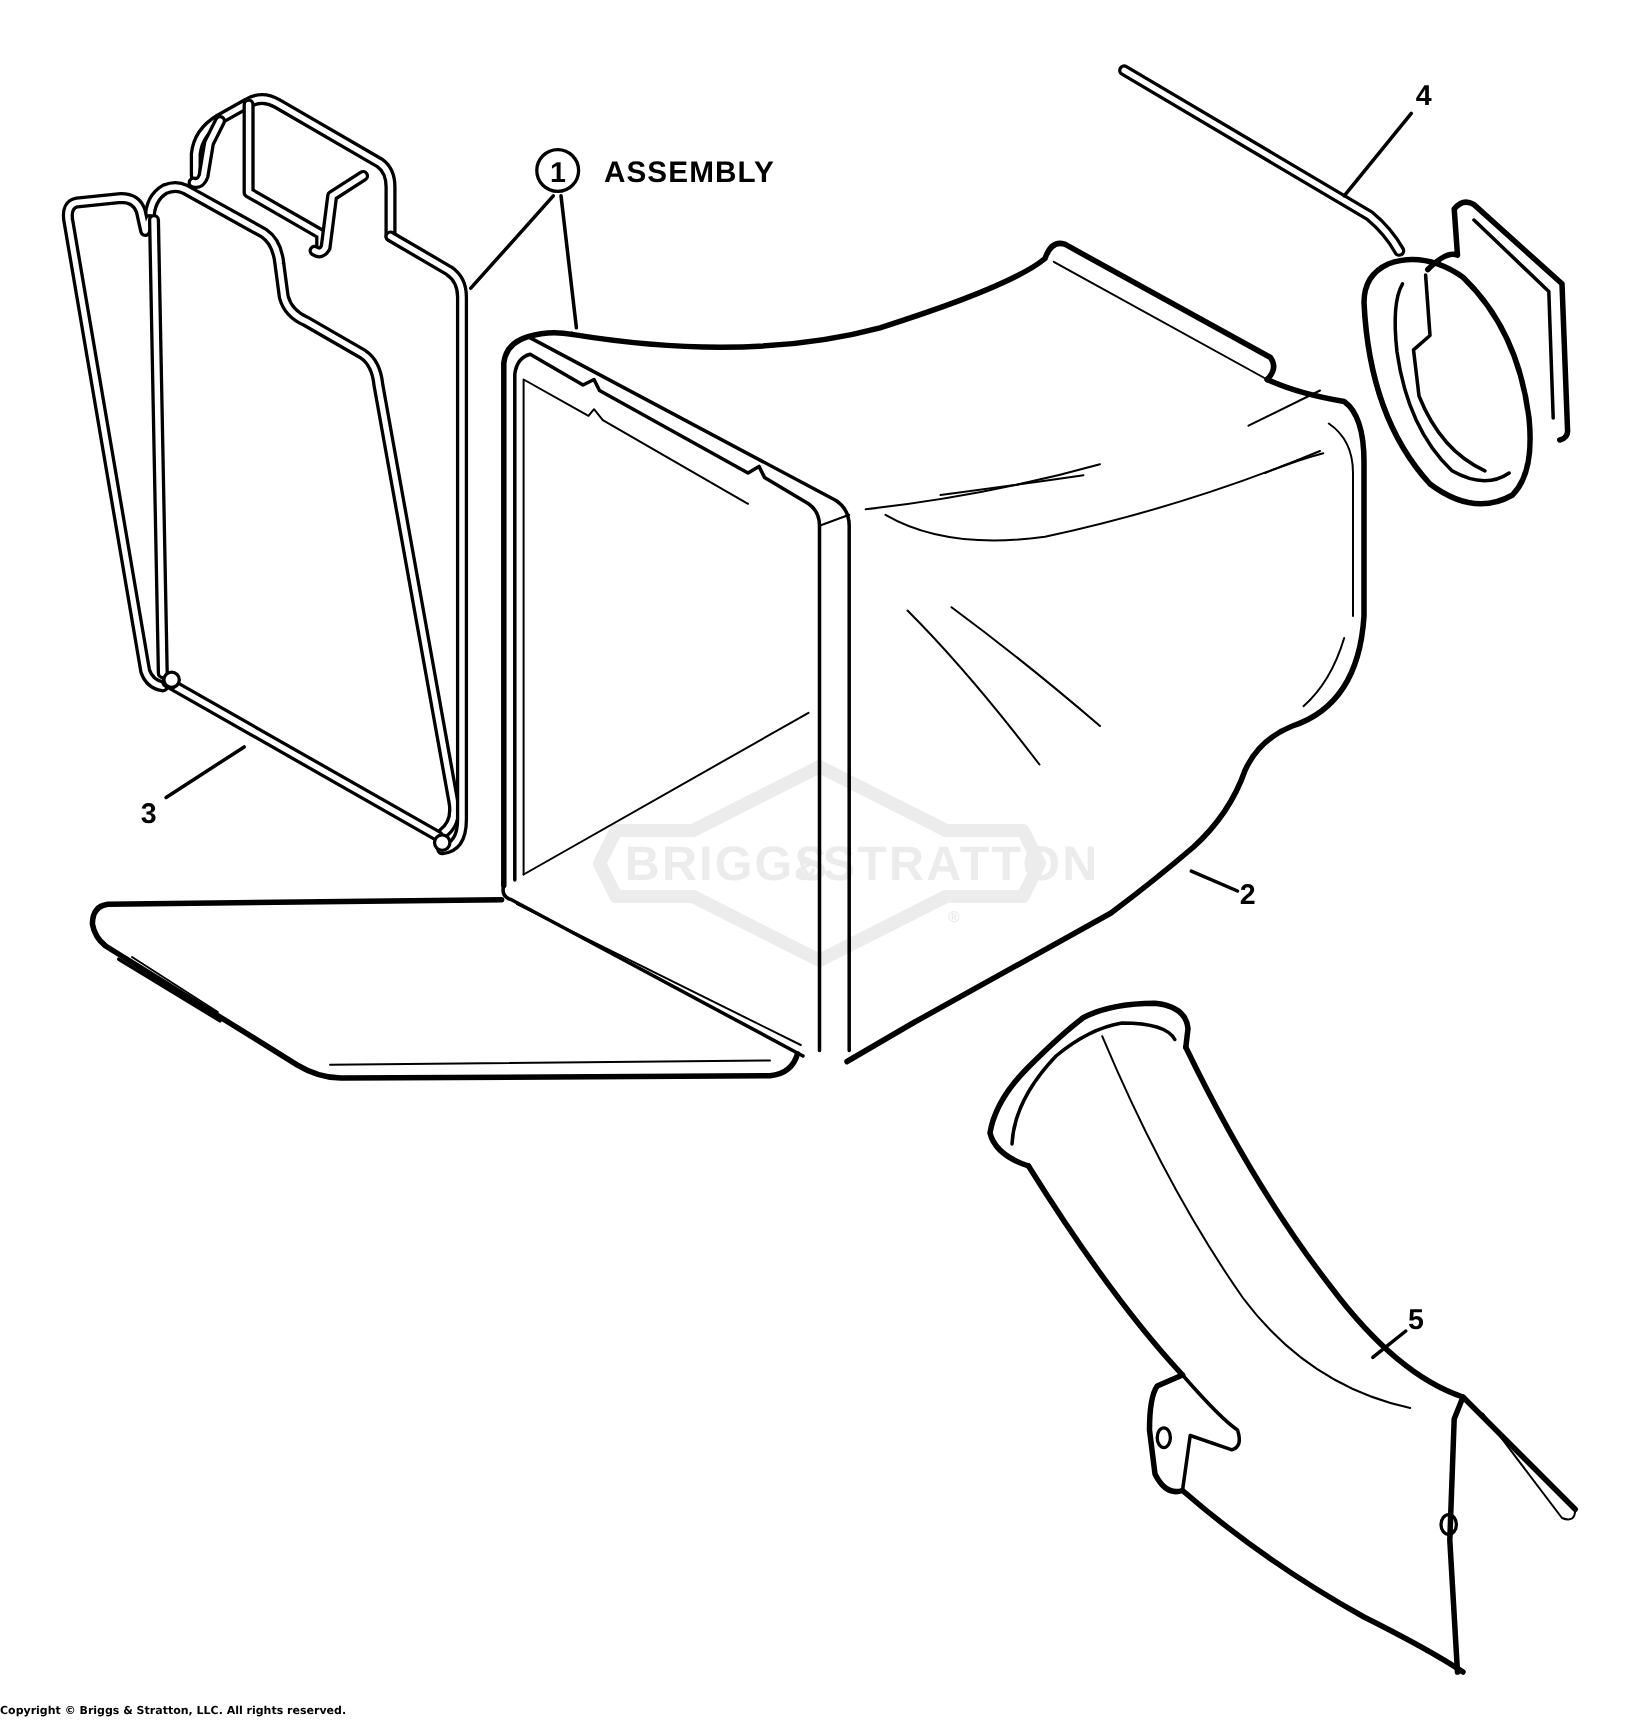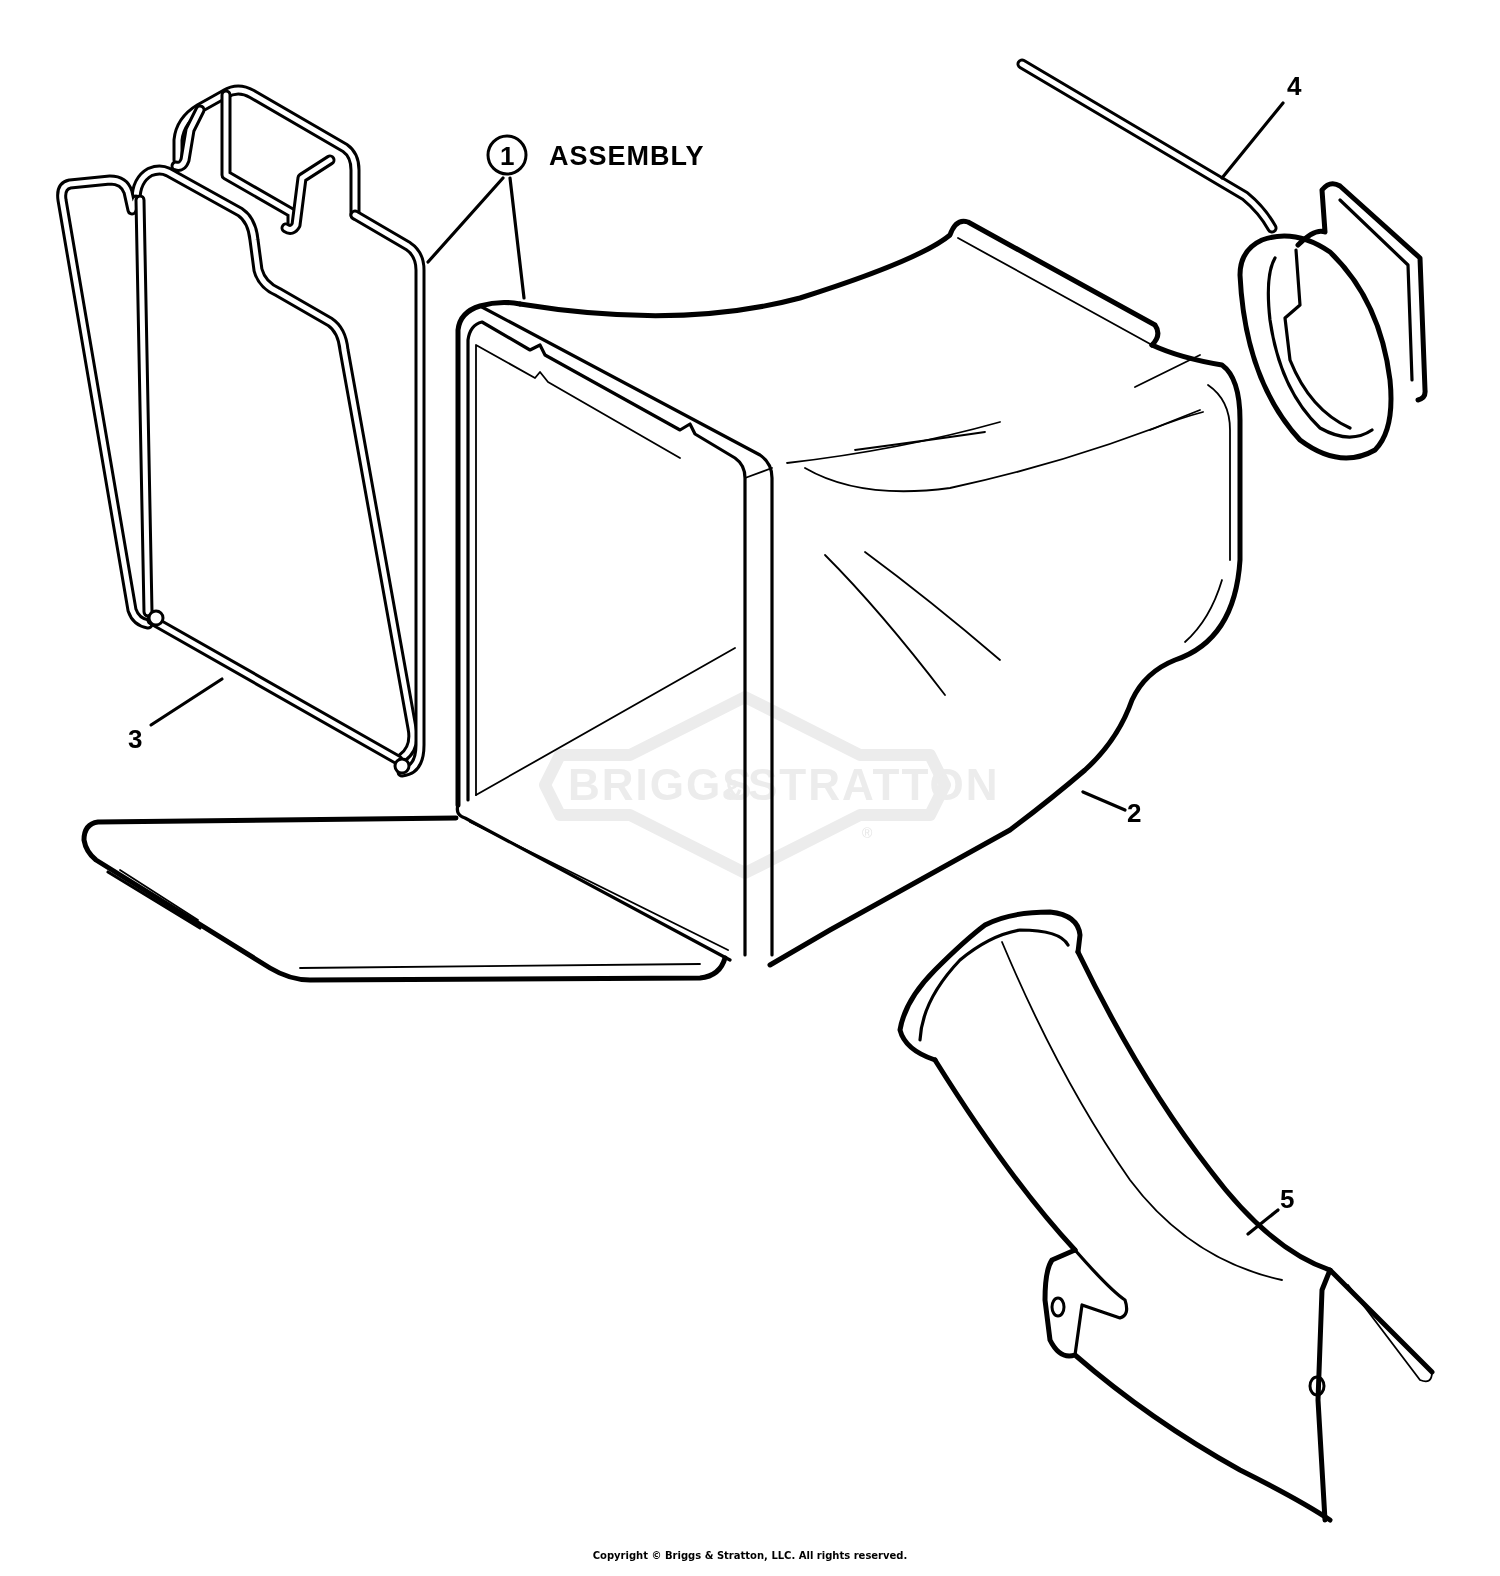--- a/index.html
+++ b/index.html
@@ -7,21 +7,21 @@
     #diagram { position: absolute; left: 0; top: 0; width: 1500px; height: 1576px; }
     .stroke { fill: none; stroke: #000; stroke-linecap: round; stroke-linejoin: round; }
     .thick { stroke-width: 5; }
     .med { stroke-width: 3.2; }
     .thin { stroke-width: 1.8; }
     .wire-out { fill: none; stroke: #000; stroke-width: 11; stroke-linecap: round; stroke-linejoin: round; }
     .wire-in { fill: none; stroke: #fff; stroke-width: 5; stroke-linecap: round; stroke-linejoin: round; }
     .callout-num { font-family: "Liberation Sans", sans-serif; font-weight: bold; font-size: 26px; fill: #000; }
     .assembly-label { font-family: "Liberation Sans", sans-serif; font-weight: bold; font-size: 27px; fill: #000; letter-spacing: 1px; }
     .watermark-text { font-family: "Liberation Sans", sans-serif; font-weight: bold; font-size: 44px; fill: #ececec; letter-spacing: 2px; }
-    .copyright { position: absolute; left: 0; width: 1500px; top: 1550px; text-align: center; font-family: "DejaVu Sans", sans-serif; font-weight: bold; font-size: 10px; color: #000; }
+    .copyright { position: absolute; left: 0; width: 1500px; top: 1550px; font-family: "DejaVu Sans", sans-serif; font-weight: bold; font-size: 10px; color: #000; }
   </style>
 </head>
 <body>
 
 <svg id="diagram" viewBox="0 0 1500 1576" xmlns="http://www.w3.org/2000/svg">
 
   <g>
     <polygon points="745,697 860,755 930,755 945,785 930,815 860,815 745,873 630,815 560,815 545,785 560,755 630,755" fill="none" stroke="#ececec" stroke-width="12" stroke-linejoin="round"></polygon>
     <text class="watermark-text" x="568" y="800">BRIGGS</text>
     <text class="watermark-text" x="722" y="800" style="font-size:30px">&amp;</text>

